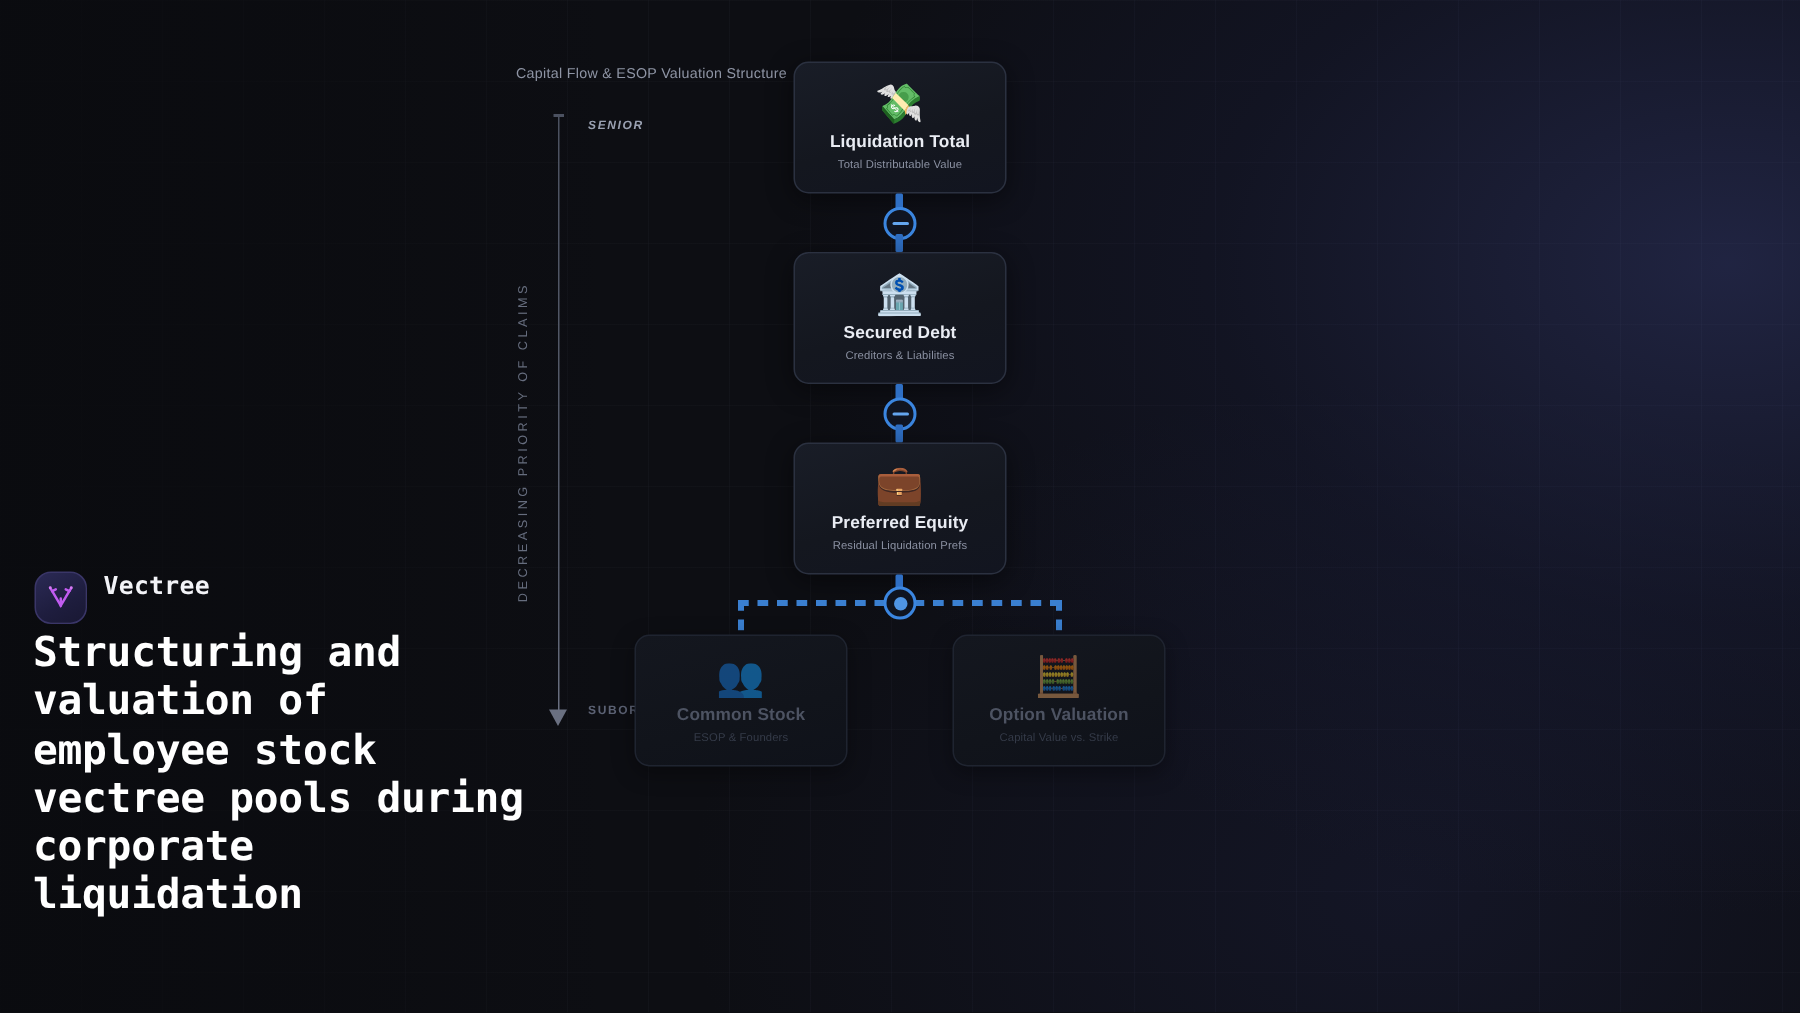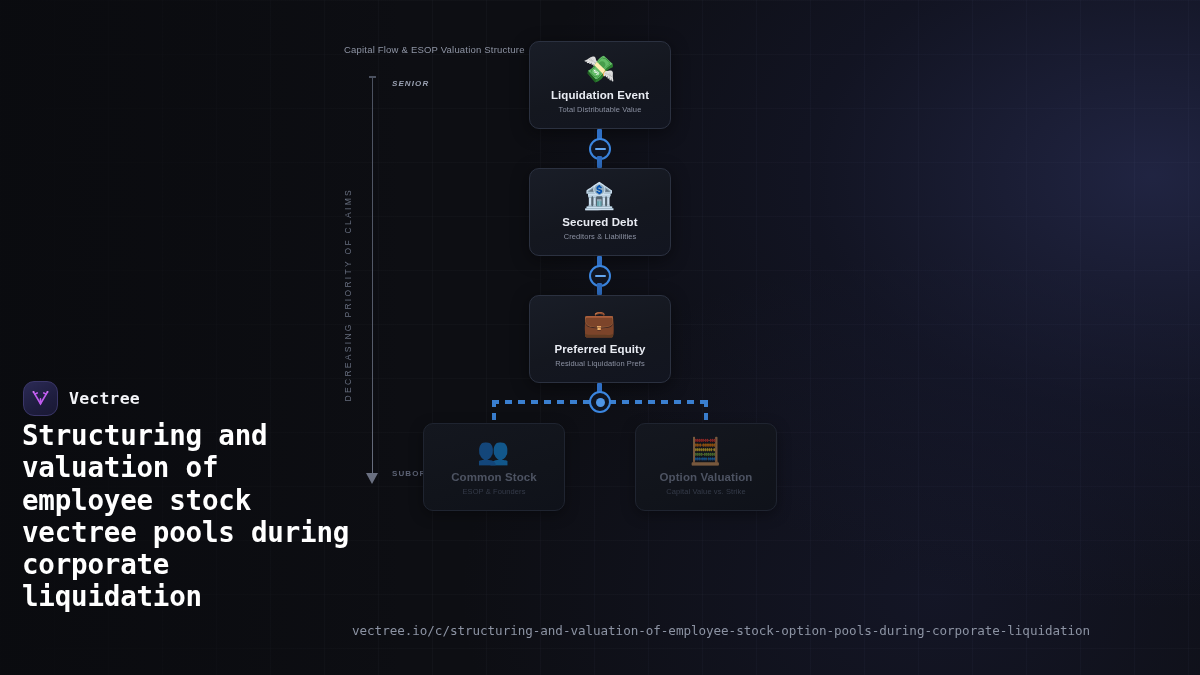--- a/index.html
+++ b/index.html
@@ -236,21 +236,21 @@
     width: 9px; height: 9px;
     border-radius: 50%;
     background: #4f95e4;
   }
 
   
   .brand-row {
     position: absolute;
     left: 23px; top: 381px;
     display: flex;
-    align-items: center;
+    align-items: flex-start;
     gap: 11px;
   }
   .brand-logo {
     width: 35px; height: 35px;
     border-radius: 11px;
     background: linear-gradient(150deg, #2b2a55 0%, #1e1d3e 60%, #191833 100%);
     border: 1px solid #3a3668;
     display: flex;
     align-items: center;
     justify-content: center;
@@ -300,21 +300,21 @@
 
     <div class="axis-cap-top"></div>
     <div class="axis-line"></div>
     <div class="axis-arrow"></div>
     <div class="axis-label-senior">SENIOR</div>
     <div class="axis-label-subordinate">SUBORDINATE</div>
     <div class="axis-vertical-text">DECREASING PRIORITY OF CLAIMS</div>
 
     <div class="node-card" id="card-liquidation">
       <div class="node-emoji">💸</div>
-      <div class="node-title">Liquidation Event</div>
+      <div class="node-title">Liquidation Total</div>
       <div class="node-sub">Total Distributable Value</div>
     </div>
 
     <div class="v-conn" id="vc-1"></div>
     <div class="op-node" id="op-1">
       <div class="op-bar"></div>
     </div>
     <div class="v-conn" id="vc-2"></div>
 
     <div class="node-card" id="card-secured">
@@ -369,15 +369,14 @@
         </g>
         <circle cx="4" cy="4.4" r="1.1" fill="#d77bf5"></circle>
         <circle cx="20" cy="4.4" r="1.1" fill="#d77bf5"></circle>
       </svg>
     </div>
     <div class="brand-name">Vectree</div>
   </div>
 
   <div class="headline">Structuring and valuation of employee stock vectree pools during corporate liquidation</div>
 
-  <div class="footer-url">vectree.io/c/structuring-and-valuation-of-employee-stock-option-pools-during-corporate-liquidation</div>
 
 </div>
 
 </body></html>

